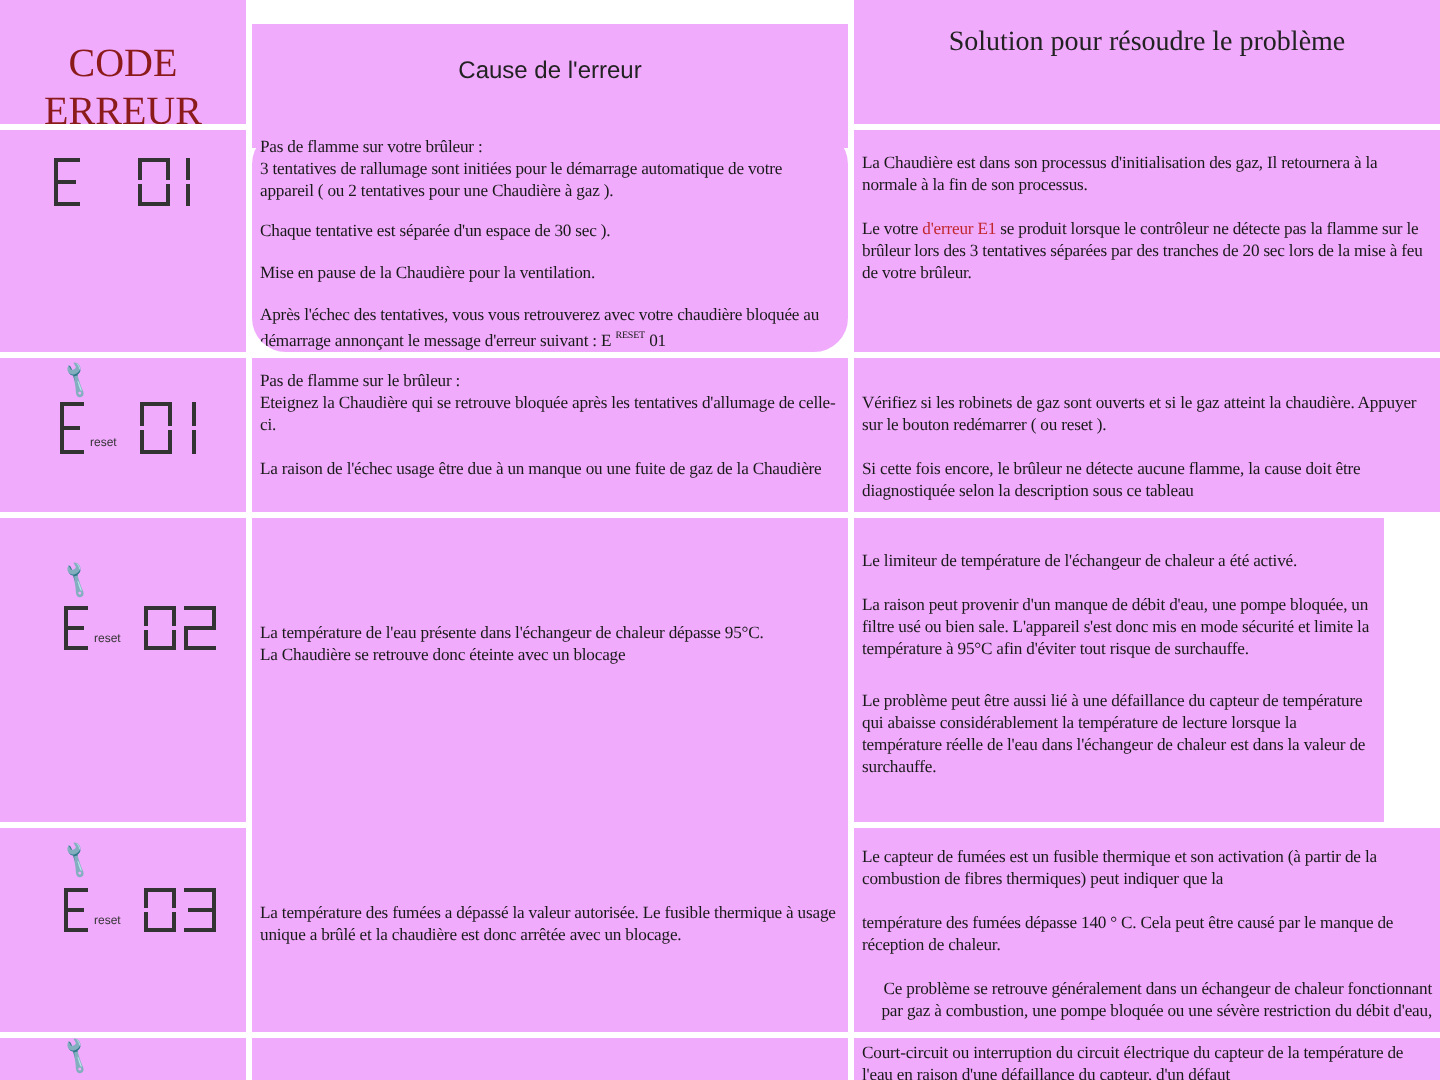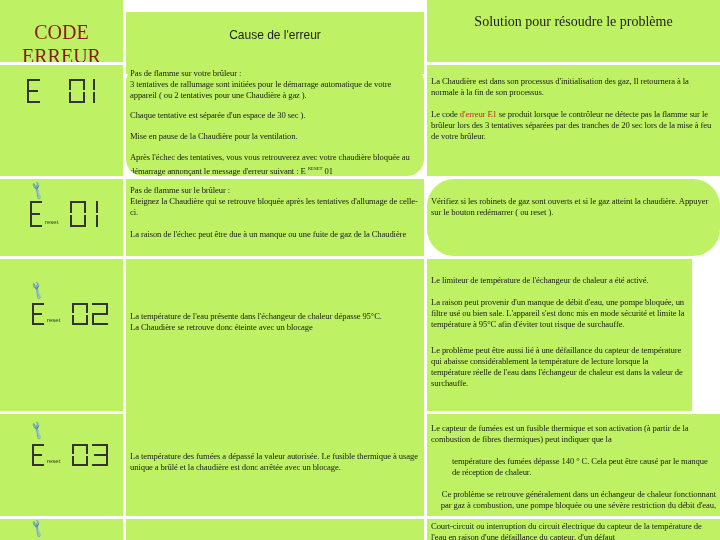--- a/index.html
+++ b/index.html
@@ -1,18 +1,18 @@
 <!DOCTYPE html>
 <html><head>
 <meta charset="utf-8">
 <style>
   html, body { margin:0; padding:0; background:#ffffff; }
   body { width:720px; height:540px; overflow:hidden; position:relative; font-family:"DejaVu Serif", serif; }
   .table { position:absolute; left:0; top:0; width:720px; }
-  .cell { position:absolute; background:#bef264; box-sizing:border-box; overflow:hidden; }
+  .cell { position:absolute; background:#f0abfc; box-sizing:border-box; overflow:hidden; }
   .hdr-code { color:#8b1a1a; font-family:"Liberation Serif", serif; font-size:20px; line-height:24px; text-align:center; }
   .hdr-cause { font-family:"Liberation Sans", sans-serif; font-size:12px; color:#222; text-align:center; }
   .hdr-sol { font-family:"Liberation Serif", serif; font-size:14px; color:#222; text-align:center; }
   .txt { font-family:"Liberation Serif", serif; font-size:8.6px; line-height:11px; color:#1a1a1a; letter-spacing:-0.1px; }
   .txt p { margin:0; }
   .red { color:#c0282d; }
   .sup { font-size:5px; vertical-align:super; }
   
   .seg-wrap { position:absolute; }
   .digit { position:absolute; }
@@ -63,21 +63,21 @@
   </div>
   <div class="cell txt" style="left:126px;top:65px;width:298px;height:111px;padding:3px 4px;border-radius:17px;">
     <p>Pas de flamme sur votre brûleur :</p>
     <p>3 tentatives de rallumage sont initiées pour le démarrage automatique de votre appareil ( ou 2 tentatives pour une Chaudière à gaz ).</p>
     <p style="margin-top:9px;">Chaque tentative est séparée d'un espace de 30 sec ).</p>
     <p style="margin-top:10px;">Mise en pause de la Chaudière pour la ventilation.</p>
     <p style="margin-top:10px;"><span>Après l'échec des tentatives, vous vous retrouverez avec votre chaudière bloquée au démarrage annonçant le message d'erreur suivant : E</span> <span class="sup">RESET</span> <span>01</span></p>
   </div>
   <div class="cell txt" style="left:427px;top:65px;width:293px;height:111px;padding:11px 4px 3px 4px;">
     <p>La Chaudière est dans son processus d'initialisation des gaz, Il retournera à la normale à la fin de son processus.</p>
-    <p style="margin-top:11px;"><span>Le code </span><span class="red">d'erreur E1</span><span> se produit lorsque le contrôleur ne détecte pas la flamme sur le brûleur lors des 3  tentatives séparées par des tranches de 20 sec lors de la mise à feu de votre brûleur.</span></p>
+    <p style="margin-top:11px;"><span>Le votre </span><span class="red">d'erreur E1</span><span> se produit lorsque le contrôleur ne détecte pas la flamme sur le brûleur lors des 3  tentatives séparées par des tranches de 20 sec lors de la mise à feu de votre brûleur.</span></p>
   </div>
 
   <div class="cell" style="left:0;top:179px;width:123px;height:77px;">
     <div class="wrench" style="left:30px;top:5px;">🔧</div>
     <div class="seg-wrap" style="left:30px;top:22px;width:80px;height:28px;">
       <div class="digit" style="left:0;top:0;width:14px;height:26px;">
         <i style="left:0;top:0;width:2px;height:26px;"></i>
         <i style="left:0;top:0;width:12px;height:2px;"></i>
         <i style="left:0;top:12px;width:10px;height:2px;"></i>
         <i style="left:0;top:24px;width:12px;height:2px;"></i>
@@ -93,24 +93,25 @@
       </div>
       <div class="digit" style="left:66px;top:0;width:4px;height:26px;">
         <i style="left:0;top:0;width:2px;height:12px;"></i>
         <i style="left:0;top:14px;width:2px;height:12px;"></i>
       </div>
     </div>
   </div>
   <div class="cell txt" style="left:126px;top:179px;width:298px;height:77px;padding:6px 4px 3px 4px;">
     <p>Pas de flamme sur le brûleur :</p>
     <p>Eteignez la Chaudière qui se retrouve bloquée après les tentatives d'allumage de celle-ci.</p>
-    <p style="margin-top:11px;">La raison de l'échec peut être due à un manque ou une fuite de gaz de la Chaudière</p>
+    <p style="margin-top:11px;">La raison de l'échec usage être due à un manque ou une fuite de gaz de la Chaudière</p>
   </div>
-  <div class="cell txt" style="left:427px;top:179px;width:293px;height:77px;padding:17px 4px 3px 4px;border-radius:27px;">
+  <div class="cell txt" style="left:427px;top:179px;width:293px;height:77px;padding:17px 4px 3px 4px;">
     <p>Vérifiez si les robinets de gaz sont ouverts et si le gaz atteint la chaudière. Appuyer sur le bouton redémarrer ( ou reset ).</p>
+    <p style="margin-top:11px;">Si cette fois encore, le brûleur ne détecte aucune flamme, la cause doit être diagnostiquée selon la description sous ce tableau</p>
   </div>
 
   <div class="cell" style="left:0;top:259px;width:123px;height:152px;">
     <div class="wrench" style="left:30px;top:25px;">🔧</div>
     <div class="seg-wrap" style="left:32px;top:44px;width:80px;height:24px;">
       <div class="digit" style="left:0;top:0;width:14px;height:22px;">
         <i style="left:0;top:0;width:2px;height:22px;"></i>
         <i style="left:0;top:0;width:12px;height:2px;"></i>
         <i style="left:0;top:10px;width:10px;height:2px;"></i>
         <i style="left:0;top:20px;width:12px;height:2px;"></i>
@@ -167,21 +168,21 @@
         <i style="left:2px;top:10px;width:14px;height:2px;"></i>
         <i style="left:0;top:20px;width:16px;height:2px;"></i>
       </div>
     </div>
   </div>
   <div class="cell txt" style="left:126px;top:414px;width:298px;height:102px;padding:37px 4px 3px 4px;">
     <p>La température des fumées a dépassé la valeur autorisée. Le fusible thermique à usage unique a brûlé et la chaudière est donc arrêtée avec un blocage.</p>
   </div>
   <div class="cell txt" style="left:427px;top:414px;width:293px;height:102px;padding:9px 4px 3px 4px;">
     <p>Le capteur de fumées est un fusible thermique et son activation (à partir de la combustion de fibres thermiques) peut indiquer que la</p>
-    <p style="margin-top:11px;margin-left:21px;"> température des fumées dépasse 140 ° C. Cela peut être causé par le manque de réception de chaleur.</p>
+    <p style="margin-top:11px;"> température des fumées dépasse 140 ° C. Cela peut être causé par le manque de réception de chaleur.</p>
     <p style="margin-top:11px;text-align:right;">Ce problème se retrouve généralement dans un échangeur de chaleur fonctionnant par gaz à combustion, une pompe bloquée ou une sévère restriction du débit d'eau,</p>
   </div>
 
   <div class="cell" style="left:0;top:519px;width:123px;height:30px;">
     <div class="wrench" style="left:30px;top:3px;">🔧</div>
   </div>
   <div class="cell txt" style="left:126px;top:519px;width:298px;height:30px;"></div>
   <div class="cell txt" style="left:427px;top:519px;width:293px;height:30px;padding:2px 4px;">
     <p>Court-circuit ou interruption du circuit électrique du capteur de la température de l'eau en raison d'une défaillance du capteur, d'un défaut</p>
   </div>

